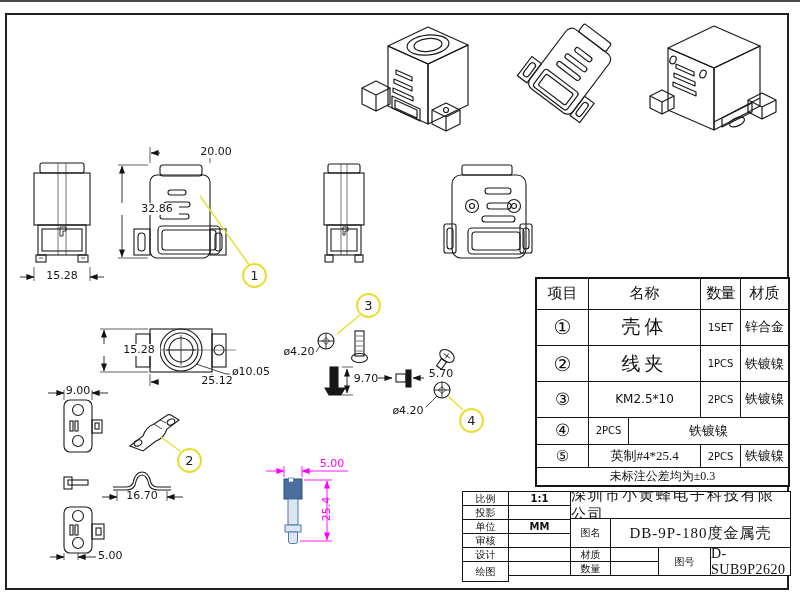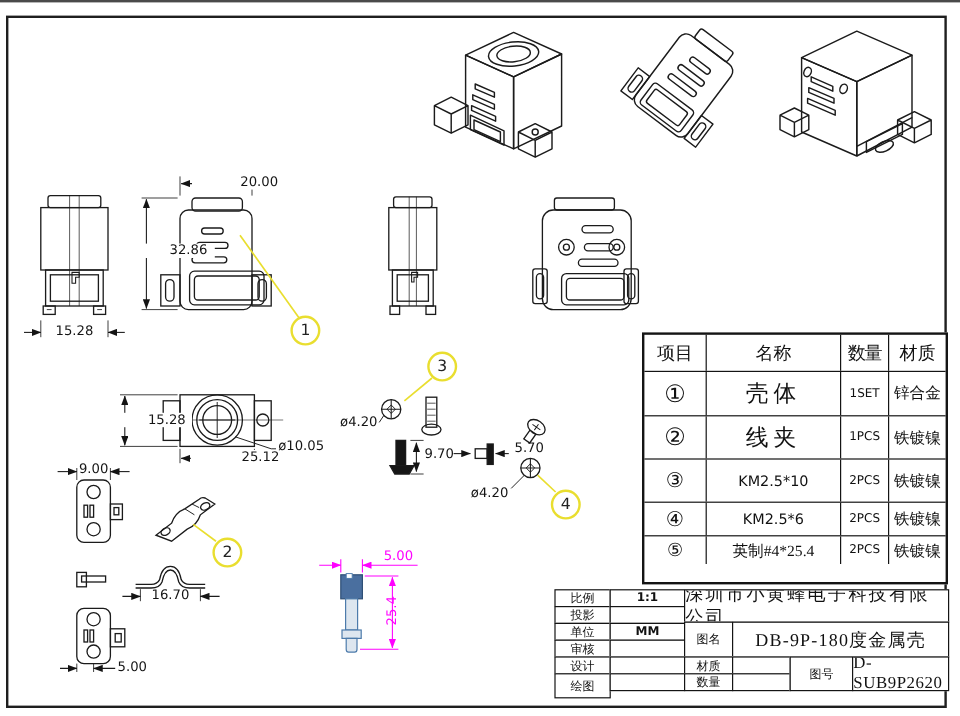--- a/index.html
+++ b/index.html
@@ -345,30 +345,30 @@
     <div class="pc w4 mat">铁镀镍</div>
   </div>
   <div class="prow" style="height:36px;">
     <div class="pc w1 circ2">③</div>
     <div class="pc w2 alnum">KM2.5*10</div>
     <div class="pc w3 qty">2PCS</div>
     <div class="pc w4 mat">铁镀镍</div>
   </div>
   <div class="prow" style="height:28px;">
     <div class="pc w1 circ2">④</div>
-    <div class="pc w2 alnum">KM2.5*6</div>
     <div class="pc w3 qty">2PCS</div>
     <div class="pc w4 mat">铁镀镍</div>
   </div>
   <div class="prow" style="height:23px;">
     <div class="pc w1" style="font-size:15px;">⑤</div>
     <div class="pc w2" style="font-size:13px;">英制#4*25.4</div>
     <div class="pc w3 qty">2PCS</div>
     <div class="pc w4 mat">铁镀镍</div>
   </div>
+  <div class="note">未标注公差均为±0.3</div>
 </div>
 
 <div class="tb tlabel" style="left:462px;top:491px;width:47px;height:15px;">比例</div>
 <div class="tb tval" style="left:508px;top:491px;width:63px;height:15px;">1:1</div>
 <div class="tb tlabel" style="left:462px;top:505px;width:47px;height:15px;">投影</div>
 <div class="tb" style="left:508px;top:505px;width:63px;height:15px;"></div>
 <div class="tb tlabel" style="left:462px;top:519px;width:47px;height:15px;">单位</div>
 <div class="tb tval" style="left:508px;top:519px;width:63px;height:15px;">MM</div>
 <div class="tb tlabel" style="left:462px;top:533px;width:47px;height:15px;font-family:Liberation Serif, serif;">审核</div>
 <div class="tb" style="left:508px;top:533px;width:63px;height:15px;"></div>

